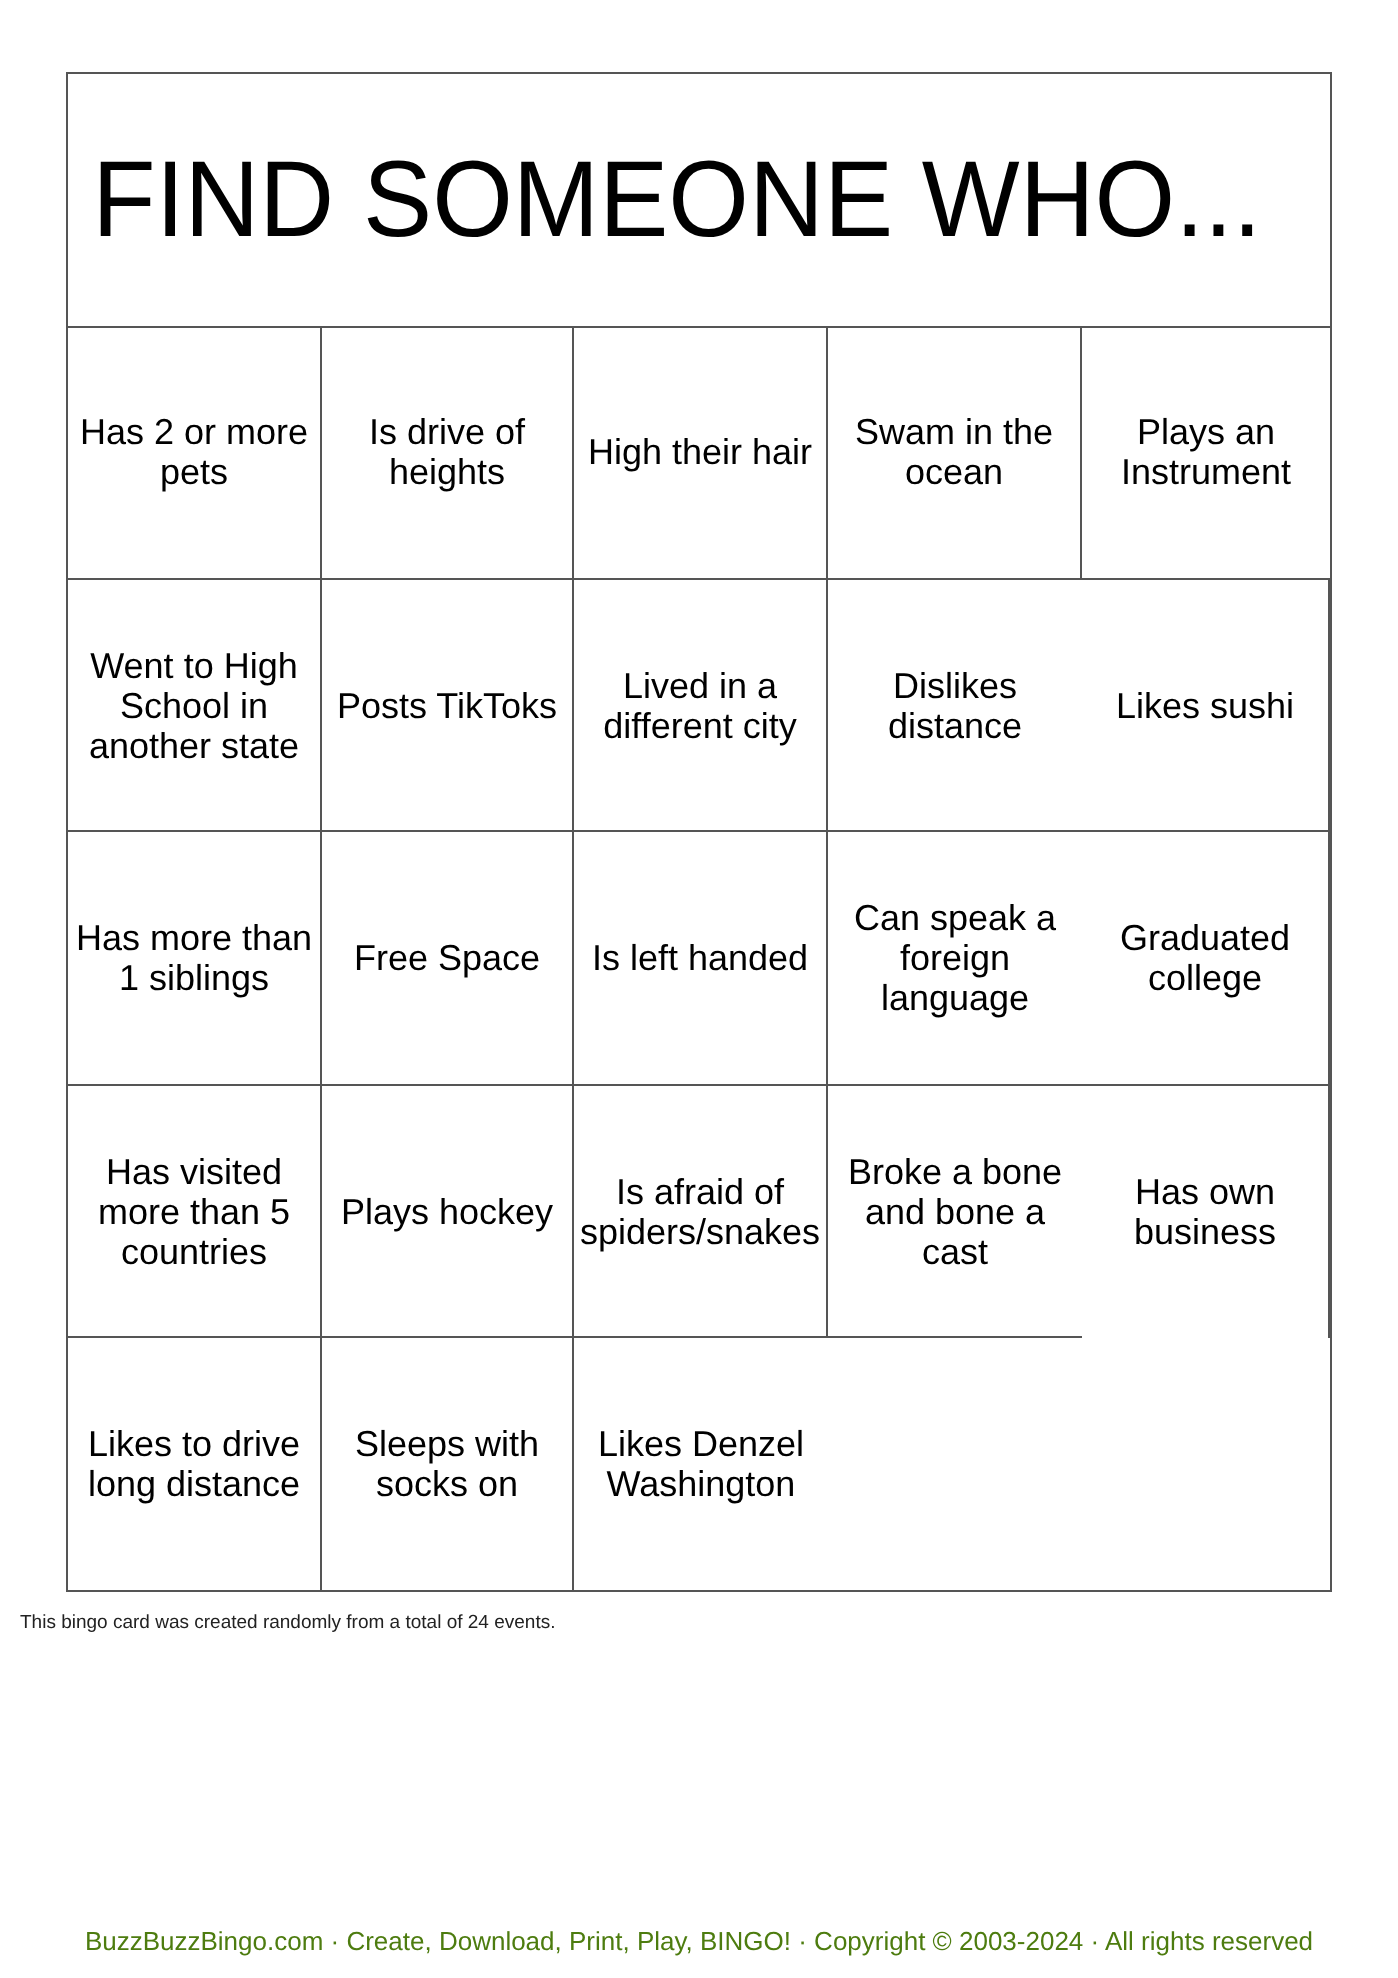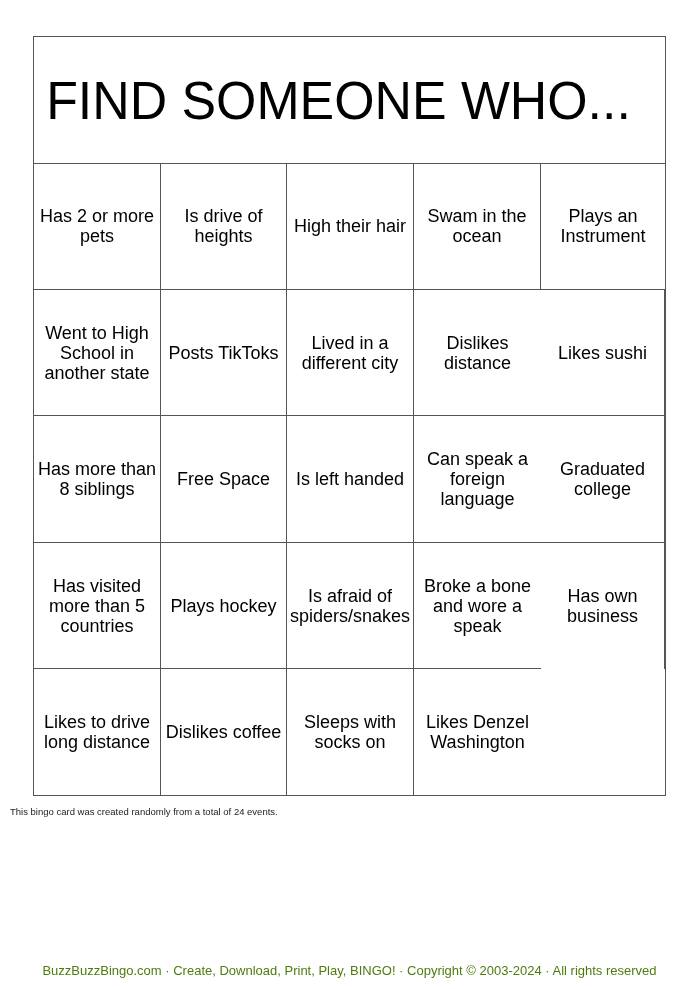--- a/index.html
+++ b/index.html
@@ -36,33 +36,32 @@
     <div class="cell">High their hair</div>
     <div class="cell">Swam in the ocean</div>
     <div class="cell last-col">Plays an Instrument</div>
 
     <div class="cell">Went to High School in another state</div>
     <div class="cell">Posts TikToks</div>
     <div class="cell">Lived in a different city</div>
     <div class="cell last-col">Dislikes distance</div>
 
     <div class="cell">Likes sushi</div>
-    <div class="cell">Has more than 8 siblings</div>
+    <div class="cell">Has more than 1 siblings</div>
     <div class="cell">Free Space</div>
     <div class="cell">Is left handed</div>
     <div class="cell last-col">Can speak a foreign language</div>
 
     <div class="cell">Graduated college</div>
     <div class="cell">Has visited more than 5 countries</div>
     <div class="cell">Plays hockey</div>
     <div class="cell">Is afraid of spiders/snakes</div>
-    <div class="cell last-col">Broke a bone and wore a speak</div>
+    <div class="cell last-col">Broke a bone and bone a cast</div>
 
     <div class="cell last-row">Has own business</div>
     <div class="cell last-row">Likes to drive long distance</div>
-    <div class="cell last-row">Dislikes coffee</div>
     <div class="cell last-row">Sleeps with socks on</div>
     <div class="cell last-row last-col">Likes Denzel Washington</div>
   </div>
 </div>
 
 <div class="note">This bingo card was created randomly from a total of 24 events.</div>
 <div class="footer">BuzzBuzzBingo.com · Create, Download, Print, Play, BINGO! · Copyright © 2003-2024 · All rights reserved</div>
 
 </body></html>

